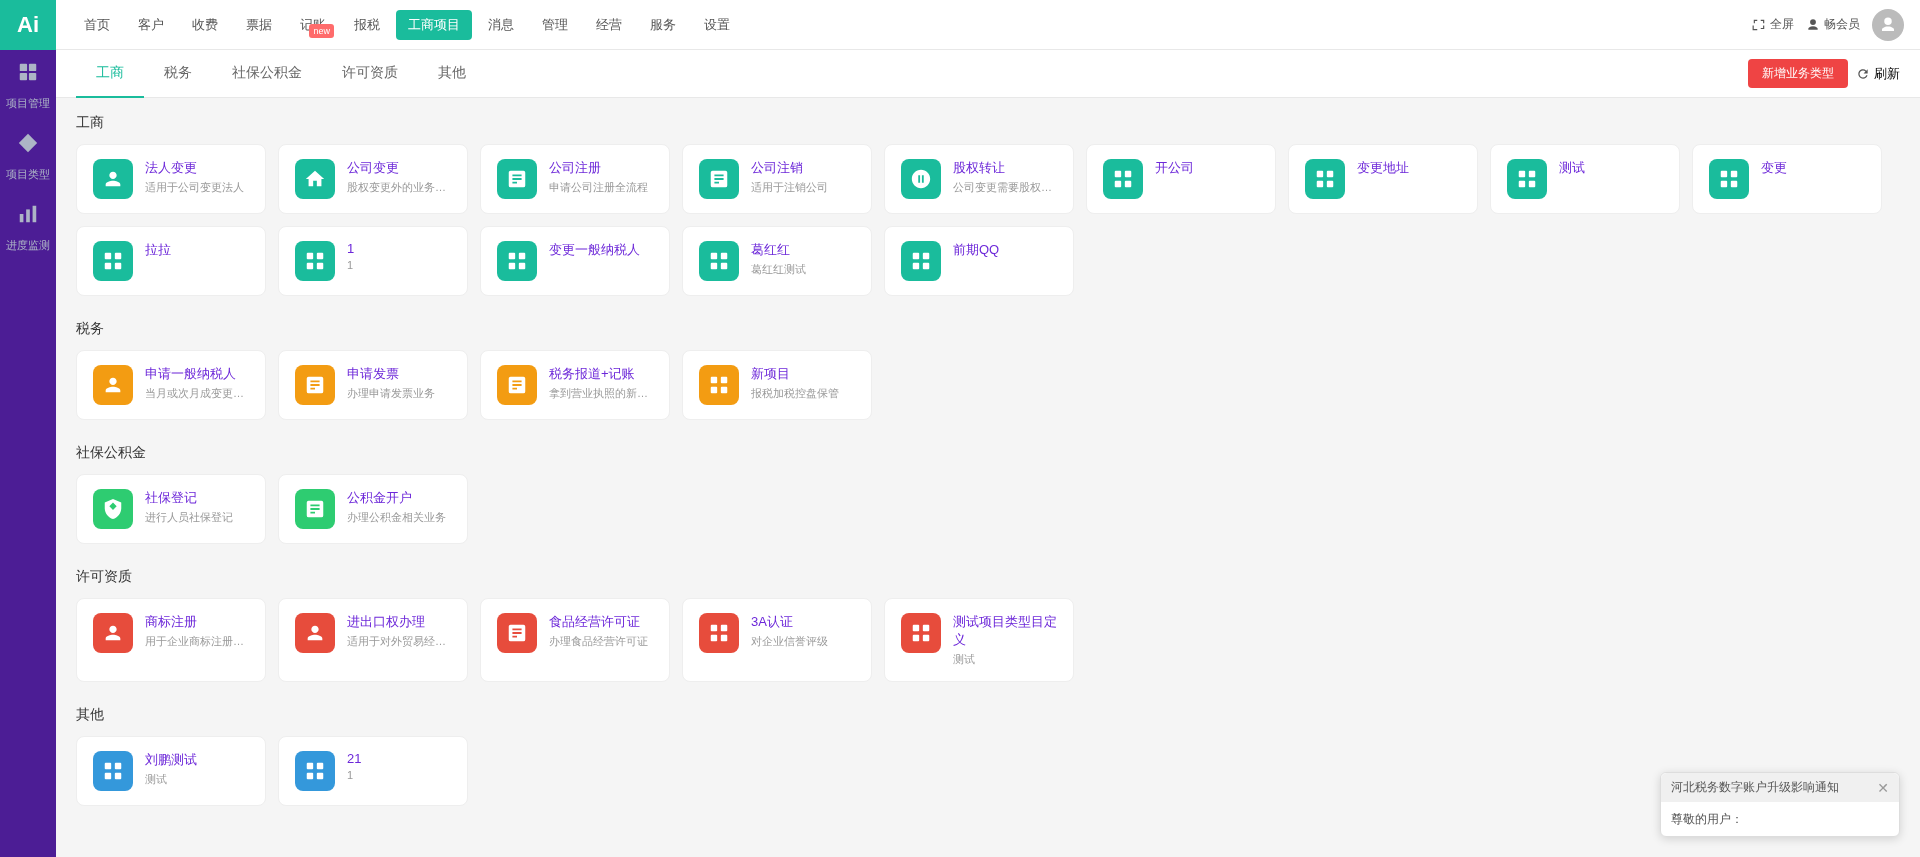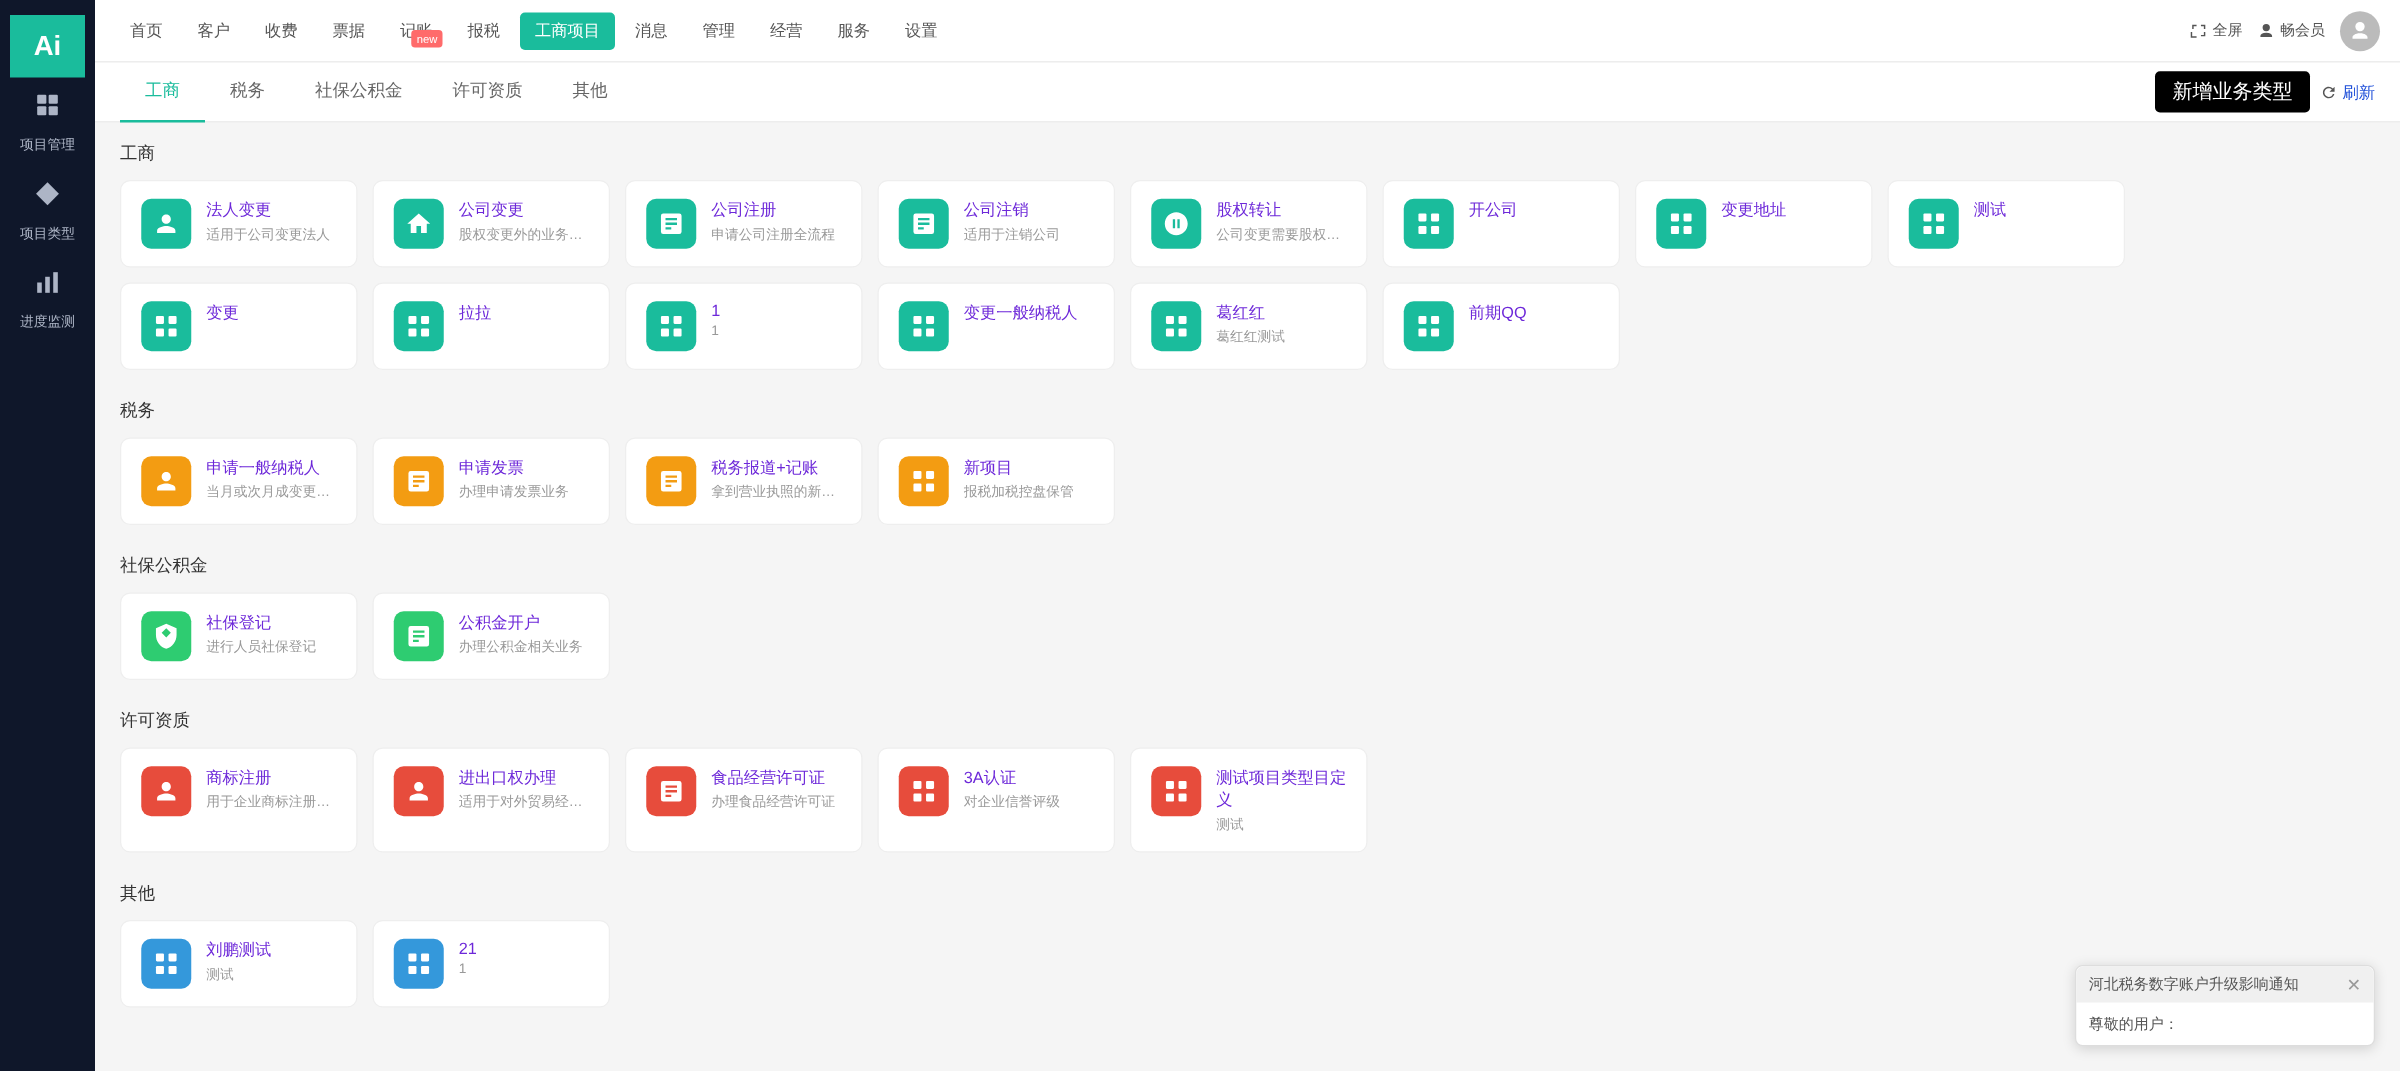--- a/index.html
+++ b/index.html
@@ -1,25 +1,25 @@
 <!DOCTYPE html>
 <html><head>
   <meta charset="utf-8">
   <style>
     * { margin: 0; padding: 0; box-sizing: border-box; }
     body { font-family: "Microsoft YaHei", "PingFang SC", sans-serif; background: #f5f5f5; font-size: 13px; color: #333; display: flex; height: 857px; overflow: hidden; }
 
     
     .sidebar {
-      width: 76px;
-      background: #0f172a;
+      width: 56px;
+      background: #4c1d95;
       display: flex;
       flex-direction: column;
       align-items: center;
-      padding-top: 12px;
+      padding-top: 0;
       flex-shrink: 0;
     }
     .sidebar-logo {
       width: 60px;
       height: 50px;
       background: #1abc9c;
       display: flex;
       align-items: center;
       justify-content: center;
       color: white;
@@ -151,31 +151,31 @@
       color: #1abc9c;
       border-bottom: 2px solid #1abc9c;
     }
     .sub-tabs-actions {
       margin-left: auto;
       display: flex;
       gap: 8px;
       align-items: center;
     }
     .btn-add {
-      background: #000000;
+      background: #ef4444;
       color: white;
       padding: 6px 14px;
       border-radius: 4px;
       cursor: pointer;
-      font-size: 16px;
+      font-size: 12px;
       border: none;
       white-space: nowrap;
     }
     .btn-refresh {
-      color: #1d4ed8;
+      color: #000000;
       cursor: pointer;
       font-size: 13px;
       display: flex;
       align-items: center;
       gap: 4px;
       border: none;
       background: none;
     }
 
     

